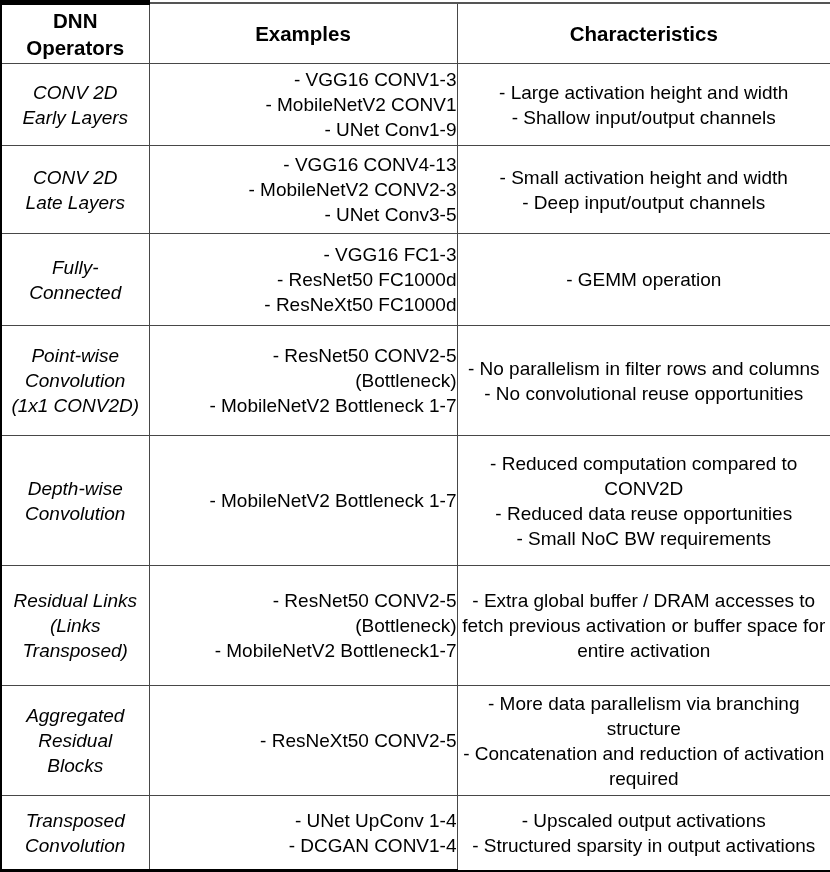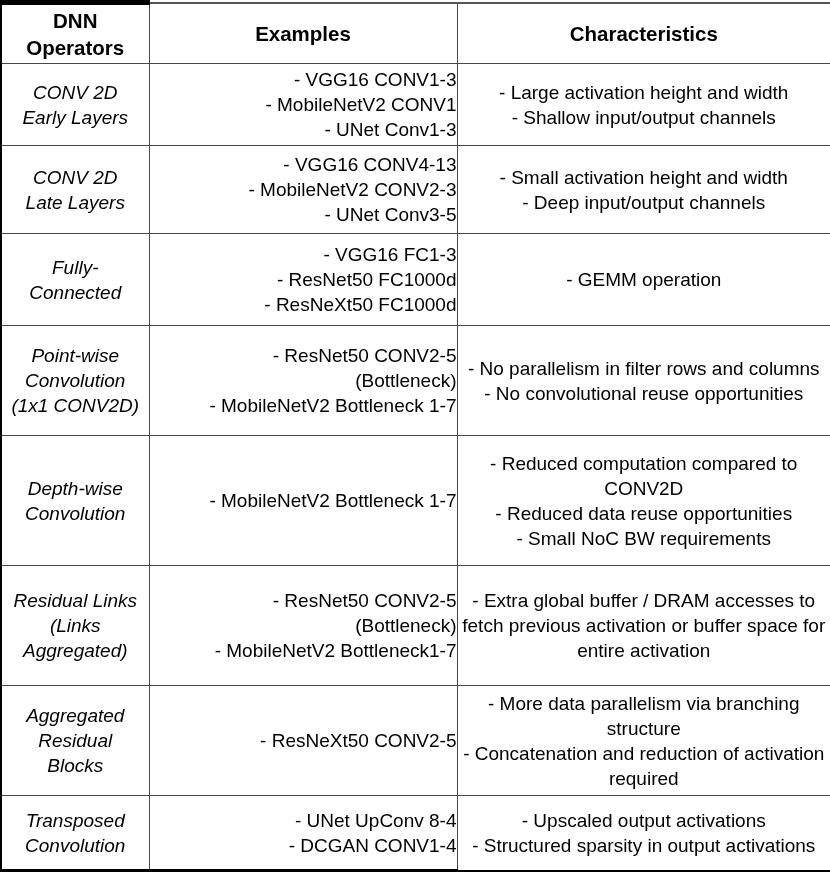--- a/index.html
+++ b/index.html
@@ -61,21 +61,21 @@
     </tr>
 
     <tr style="height:82px">
       <td class="c1">
         <span class="line">CONV 2D</span>
         <span class="line">Early Layers</span>
       </td>
       <td class="c2">
         <span class="line">- VGG16 CONV1-3</span>
         <span class="line">- MobileNetV2 CONV1</span>
-        <span class="line">- UNet Conv1-3</span>
+        <span class="line">- UNet Conv1-9</span>
       </td>
       <td class="c3">
         <span class="bullet">- Large activation height and width</span>
         <span class="bullet">- Shallow input/output channels</span>
       </td>
     </tr>
 
     <tr style="height:88px">
       <td class="c1">
         <span class="line">CONV 2D</span>
@@ -136,21 +136,21 @@
         <span class="bullet">- Reduced computation compared to CONV2D</span>
         <span class="bullet">- Reduced data reuse opportunities</span>
         <span class="bullet">- Small NoC BW requirements</span>
       </td>
     </tr>
 
     <tr style="height:120px">
       <td class="c1">
         <span class="line">Residual Links</span>
         <span class="line">(Links</span>
-        <span class="line">Aggregated)</span>
+        <span class="line">Transposed)</span>
       </td>
       <td class="c2">
         <span class="line">- ResNet50 CONV2-5</span>
         <span class="line">(Bottleneck)</span>
         <span class="line">- MobileNetV2 Bottleneck1-7</span>
       </td>
       <td class="c3">
         <span class="bullet">- Extra global buffer / DRAM accesses to fetch previous activation or buffer space for entire activation</span>
       </td>
     </tr>
@@ -169,21 +169,21 @@
         <span class="bullet">- Concatenation and reduction of activation required</span>
       </td>
     </tr>
 
     <tr class="last-row" style="height:76px">
       <td class="c1">
         <span class="line">Transposed</span>
         <span class="line">Convolution</span>
       </td>
       <td class="c2">
-        <span class="line">- UNet UpConv 8-4</span>
+        <span class="line">- UNet UpConv 1-4</span>
         <span class="line">- DCGAN CONV1-4</span>
       </td>
       <td class="c3">
         <span class="bullet">- Upscaled output activations</span>
         <span class="bullet">- Structured sparsity in output activations</span>
       </td>
     </tr>
   </tbody>
     </table>
 </div>

